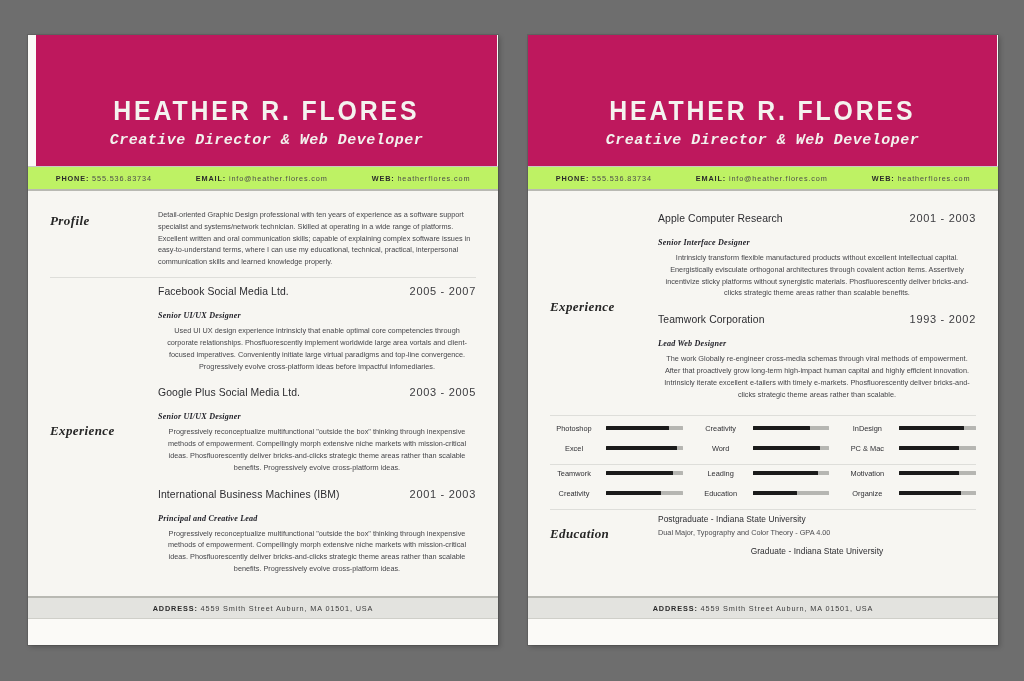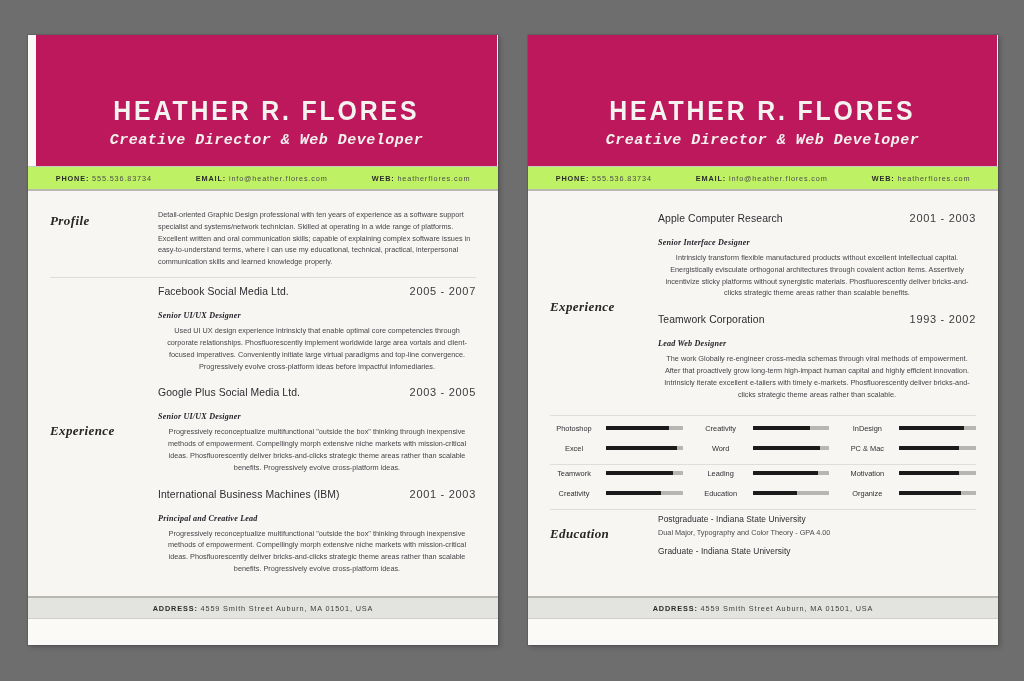--- a/index.html
+++ b/index.html
@@ -199,21 +199,21 @@
   }
   .skill-fill {
     position: absolute;
     left: 0; top: 0; bottom: 0;
     background: #1b1b1b;
     border-radius: 0.5px;
   }
   .skills-sep { border-top: 1px solid #dededa; margin: 9px 0 0 0; }
 
   
-  .edu-entry + .edu-entry { margin-top: 9px; }
+  .edu-entry + .edu-entry { margin-top: 9px; text-align: center; }
   .edu-title {
     font-size: 8.4px;
     color: #2c2c30;
     letter-spacing: 0.05px;
   }
   .edu-detail {
     font-size: 7.3px;
     color: #4b4b4f;
     margin-top: 4px;
   }

